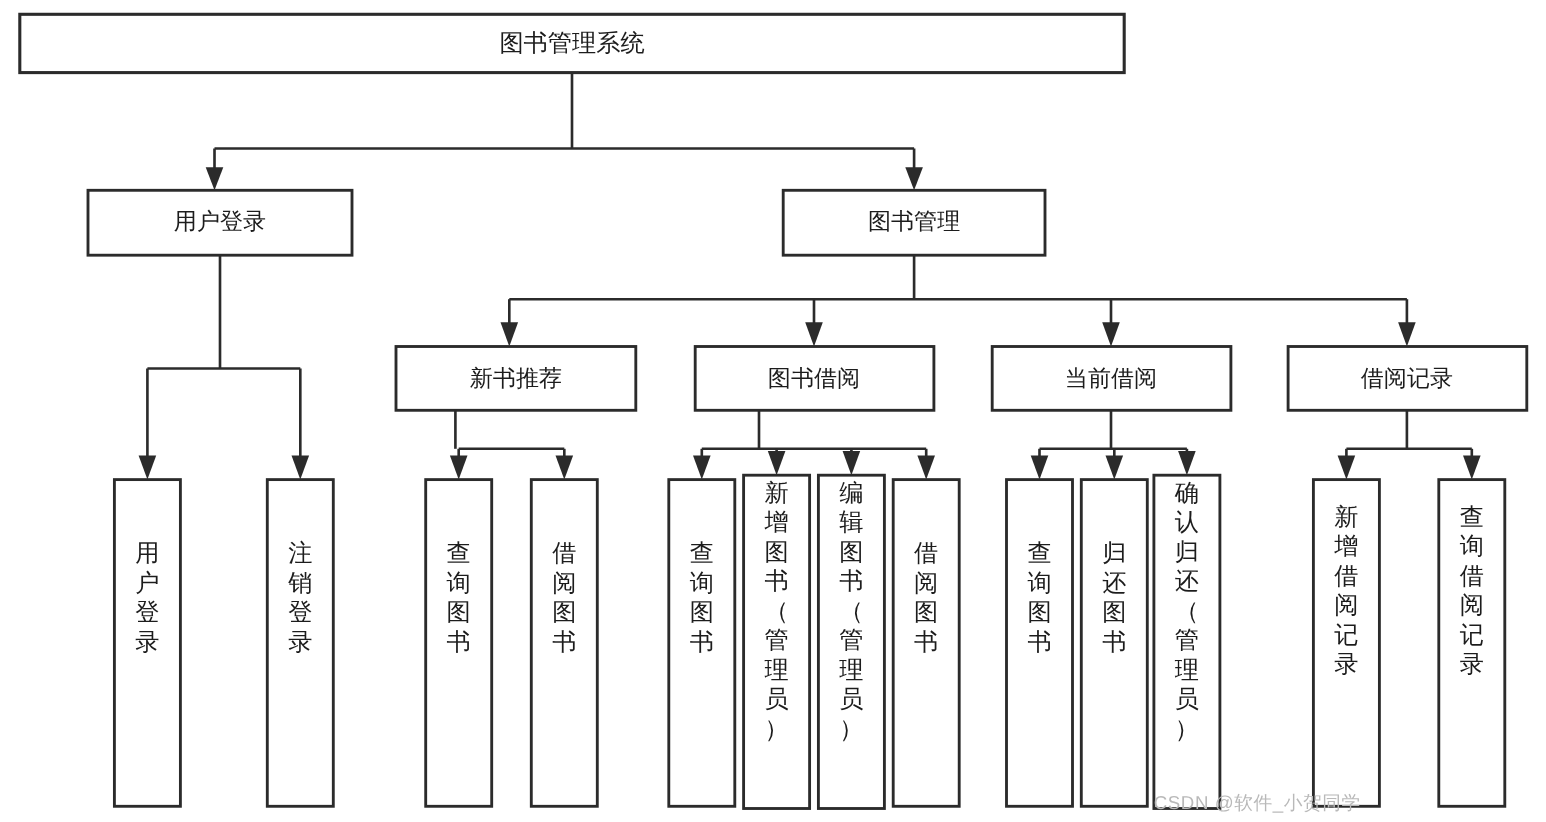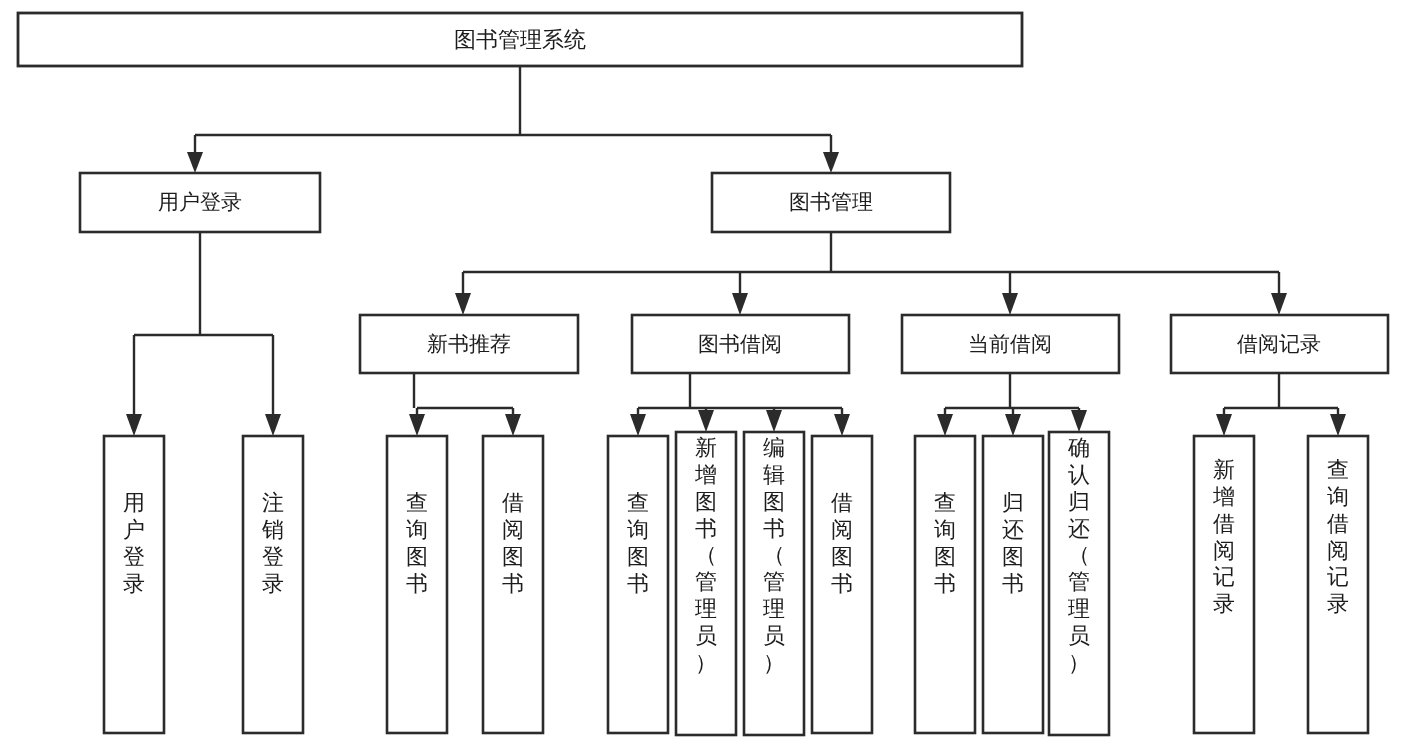--- a/index.html
+++ b/index.html
@@ -242,13 +242,14 @@
       <text class="vert-label" x="1224" y="477"><tspan x="1224" dy="0">新</tspan><tspan x="1224" dy="1.22em">增</tspan><tspan x="1224" dy="1.22em">借</tspan><tspan x="1224" dy="1.22em">阅</tspan><tspan x="1224" dy="1.22em">记</tspan><tspan x="1224" dy="1.22em">录</tspan></text>
     </g>
 
     <g>
       <rect class="node-box" x="1308" y="436" width="60" height="297"></rect>
       <text class="vert-label" x="1338" y="477"><tspan x="1338" dy="0">查</tspan><tspan x="1338" dy="1.22em">询</tspan><tspan x="1338" dy="1.22em">借</tspan><tspan x="1338" dy="1.22em">阅</tspan><tspan x="1338" dy="1.22em">记</tspan><tspan x="1338" dy="1.22em">录</tspan></text>
     </g>
 
   </svg>
 
+  <div class="watermark">CSDN @软件_小贺同学</div>
 </div>
 
 </body></html>

